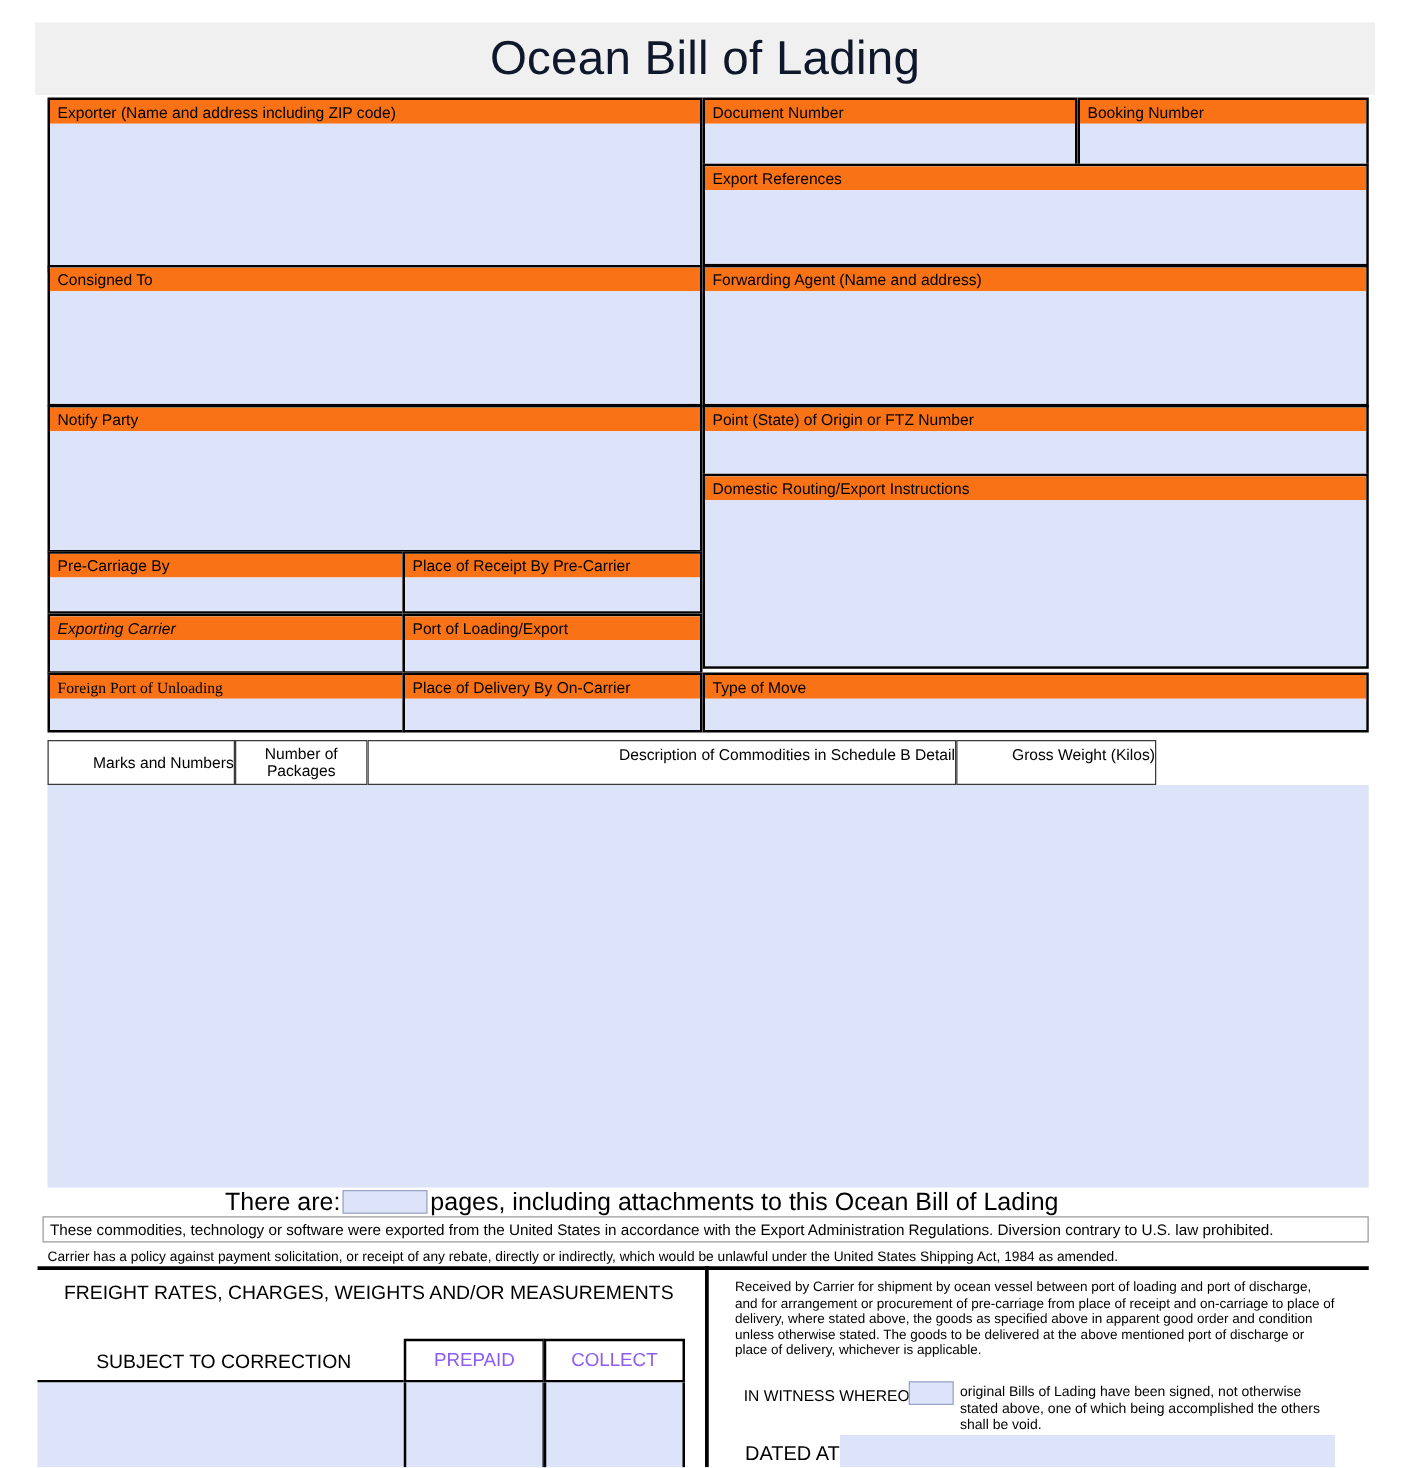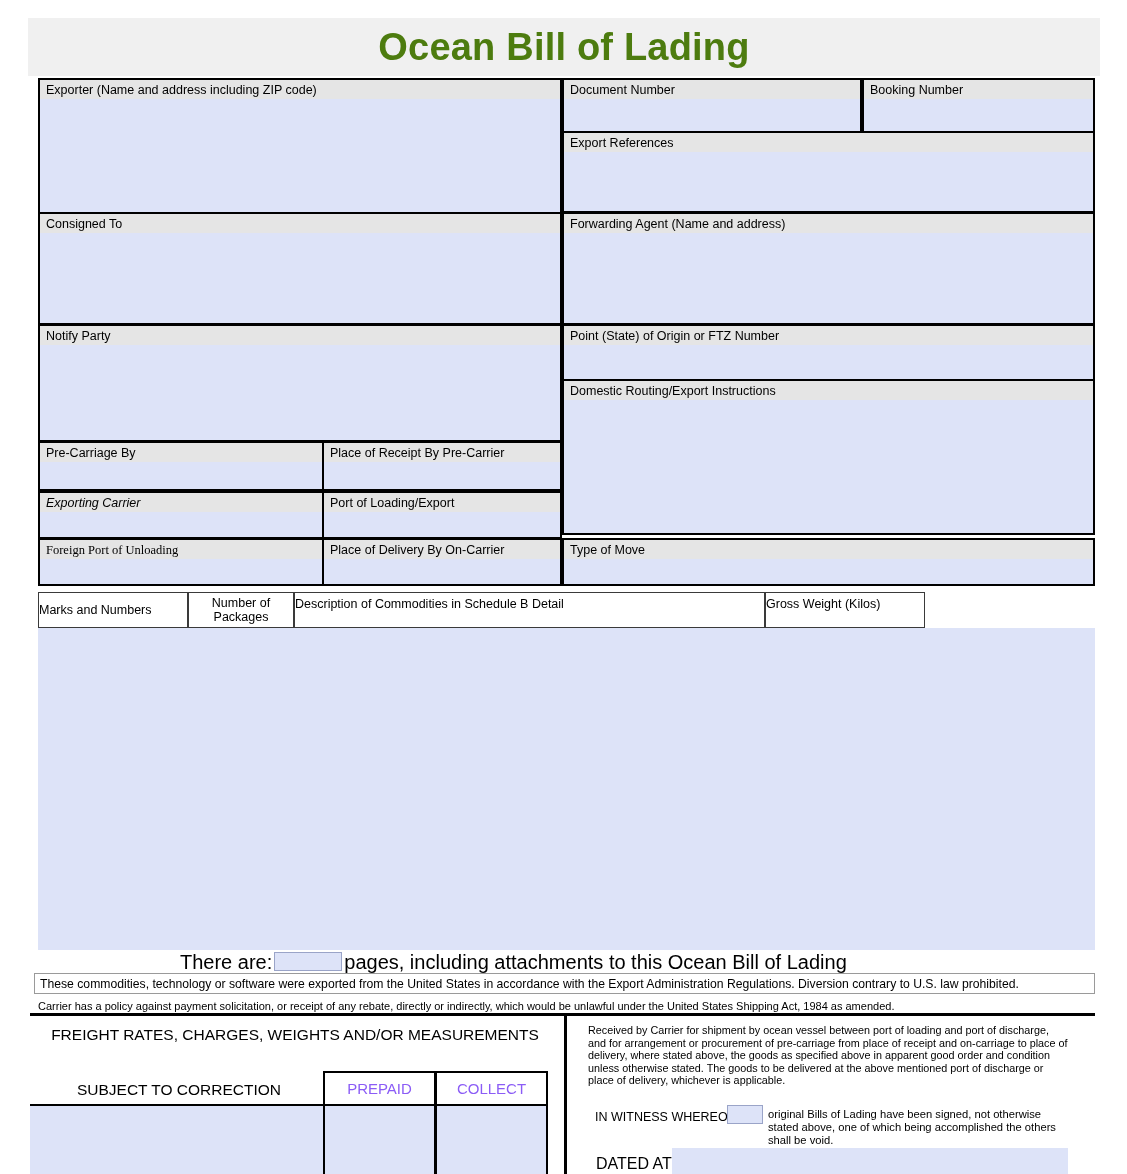--- a/index.html
+++ b/index.html
@@ -28,41 +28,41 @@
     top: 18px;
     width: 1072px;
     height: 58px;
     background: #f0f0f0;
     display: flex;
     align-items: center;
     justify-content: center;
   }
   .title-text {
     font-size: 38px;
-    font-weight: bold;
+    font-weight: normal;
     letter-spacing: 0.2px;
-    color: #4d7c0f;
+    color: #0f172a;
     line-height: 1;
   }
 
   
   .cell {
     position: absolute;
     box-sizing: border-box;
     background: #ffffff;
     border: 2px solid #000000;
     overflow: hidden;
   }
   .cell > .lbl {
     display: block;
     font-size: 12.5px;
     line-height: 14px;
     padding: 3px 0 2px 6px;
     color: #000000;
-    background: #e5e5e5;
+    background: #f97316;
     white-space: nowrap;
   }
   .cell > .fill {
     display: block;
     background: #dde3f8;
     width: 100%;
   }
   .fill-abs {
     position: absolute;
     background: #dde3f8;
@@ -70,21 +70,21 @@
   }
 
   
   .thcell {
     position: absolute;
     box-sizing: border-box;
     border: 1px solid #3a3a3a;
     background: #ffffff;
     display: flex;
     align-items: center;
-    justify-content: flex-start;
+    justify-content: flex-end;
     text-align: center;
     font-size: 12.5px;
     line-height: 14px;
     color: #000000;
   }
 
   .legalbox {
     position: absolute;
     box-sizing: border-box;
     border: 1px solid #9a9a9a;

